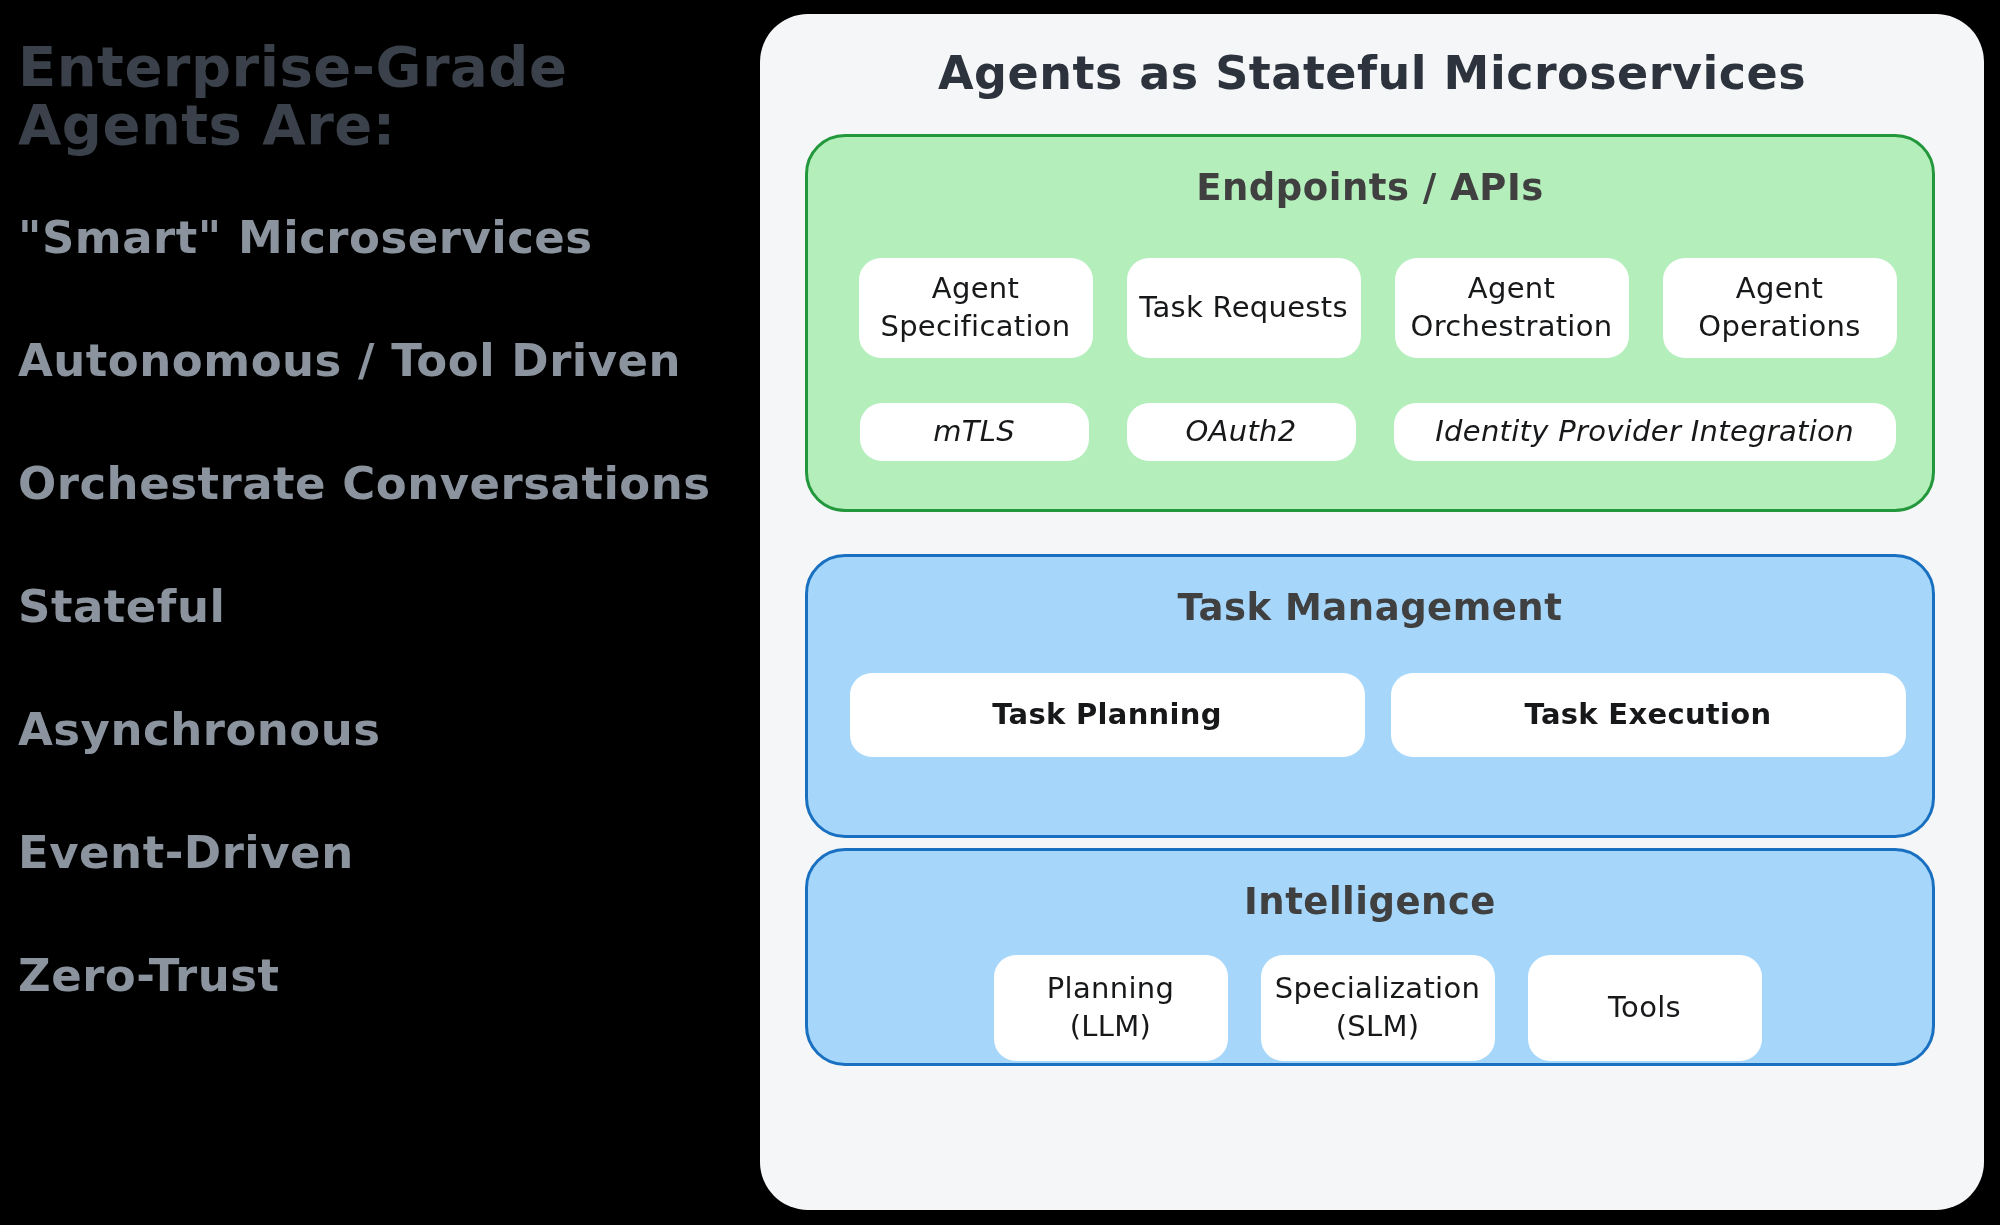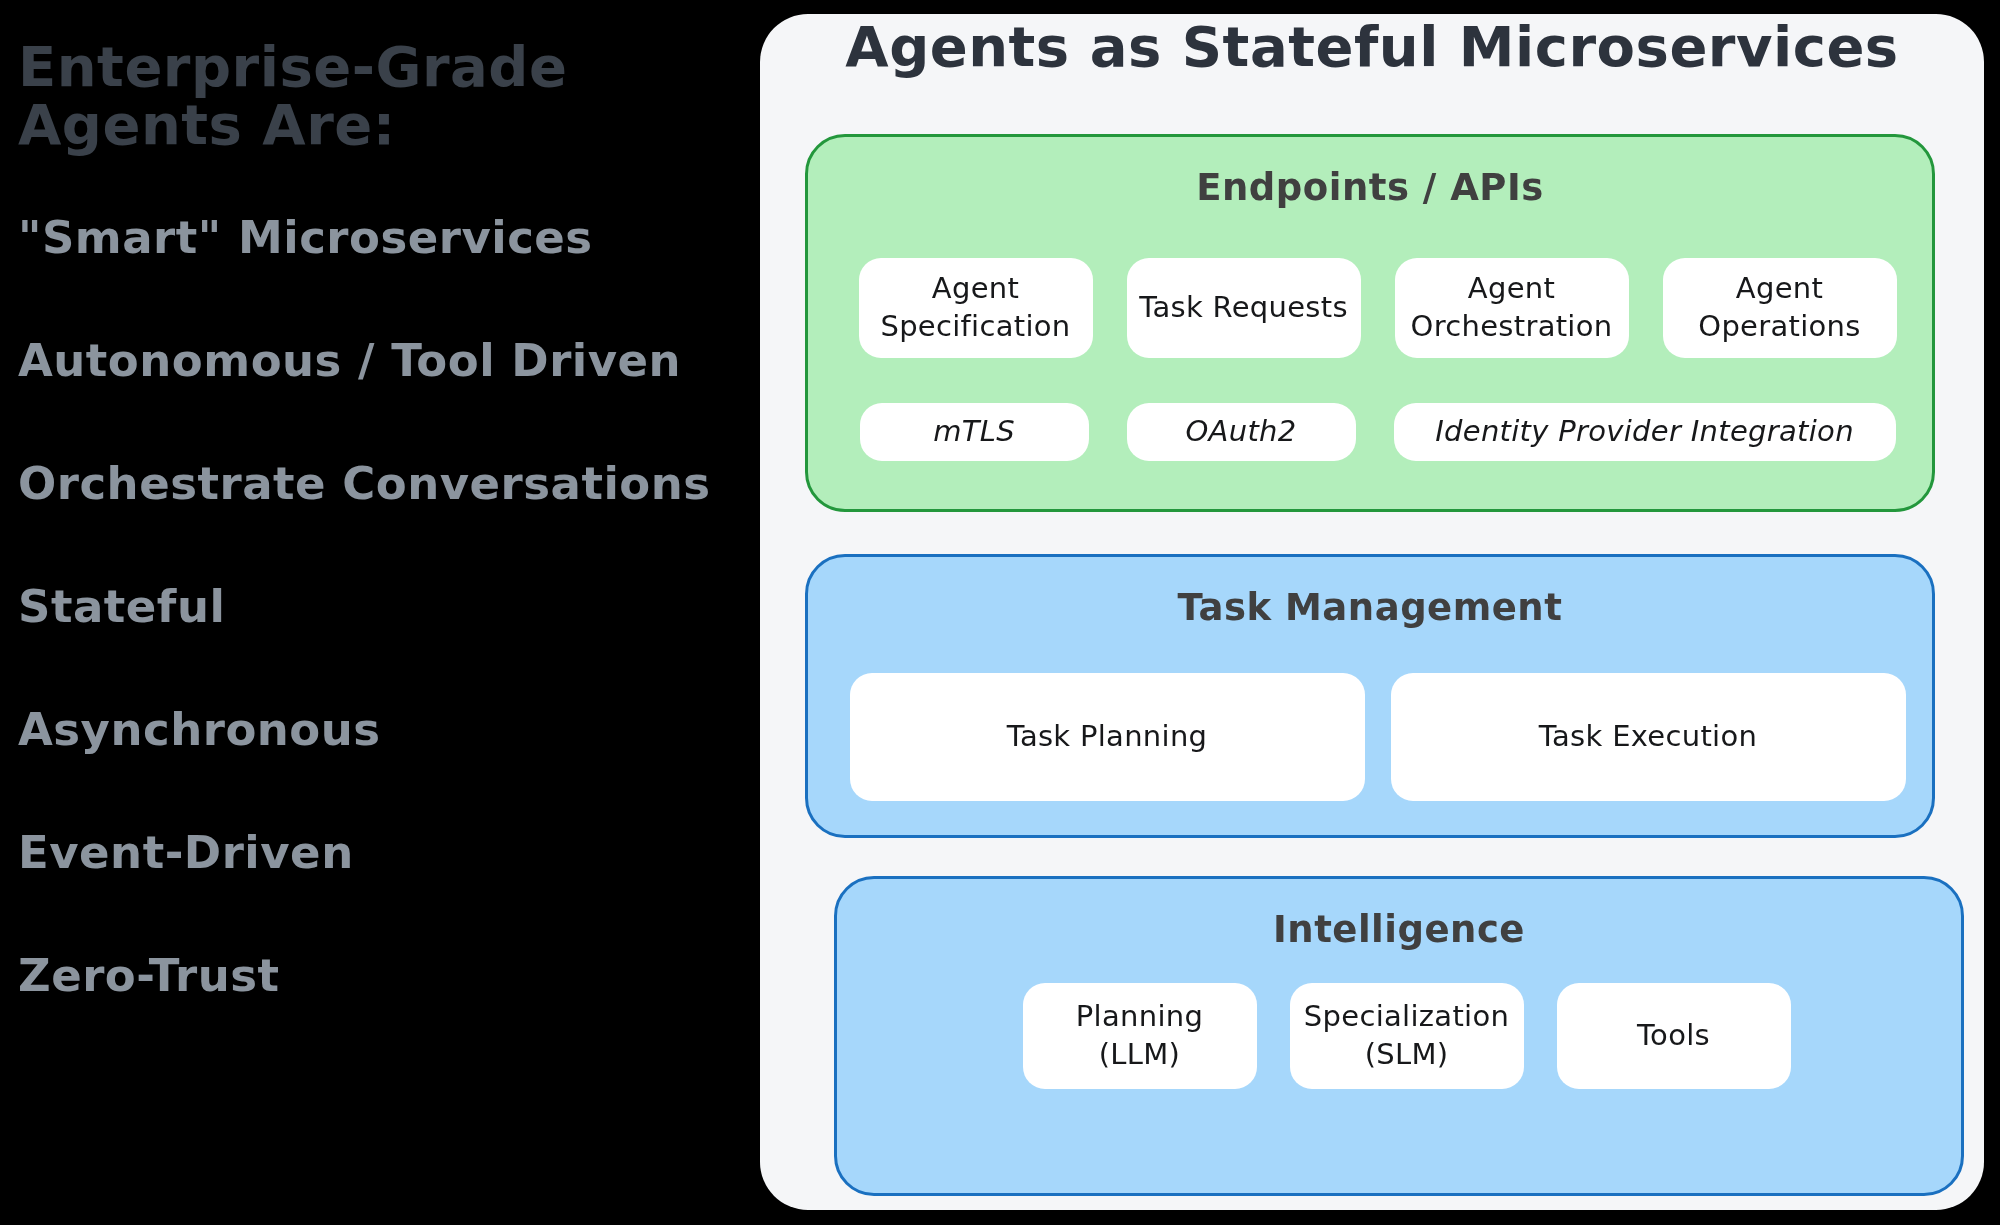--- a/index.html
+++ b/index.html
@@ -41,37 +41,38 @@
   
   .panel {
     position: absolute;
     left: 760px; top: 14px;
     width: 1224px; height: 1196px;
     background: #f5f6f8;
     border-radius: 48px;
   }
   .panel-title {
     text-align: center;
-    font-size: 56px;
+    padding-top: 32px;
+    font-size: 46px;
     font-weight: 700;
     color: #2d333d;
     letter-spacing: 0.5px;
   }
 
   .section {
     position: absolute;
     left: 45px;
     width: 1130px;
     border-radius: 40px;
     border: 3px solid;
     box-sizing: border-box;
   }
   .section-green { top: 120px; height: 378px; }
   .section-blue-1 { top: 540px; height: 284px; }
-  .section-blue-2 { top: 862px; height: 320px; margin-left: 29px; }
+  .section-blue-2 { top: 834px; height: 218px; }
 
   .section-title {
     text-align: center;
     margin-top: 28px;
     font-size: 37px;
     font-weight: 700;
     color: #404040;
     letter-spacing: 0.5px;
     line-height: 46px;
   }
@@ -97,21 +98,21 @@
     font-size: 29px;
     font-weight: 500;
     color: #17181a;
     line-height: 1.3;
     white-space: pre-line;
     letter-spacing: 0.3px;
   }
   .node-sm   { width: 234px; height: 100px; }
   .node-pill { width: 229px; height: 58px; }
   .node-wide-pill { width: 502px; height: 58px; text-align: center; }
-  .node-tm   { width: 515px; height: 128px; }
+  .node-tm   { width: 515px; height: 84px; font-weight: bold; }
   .node-int  { width: 234px; height: 106px; }
 </style>
 </head>
 <body>
 
 <div class="left-panel">
   <div class="left-heading">Enterprise-Grade Agents Are:</div>
   <div class="left-items">
     <div class="left-item">"Smart" Microservices</div>
     <div class="left-item">Autonomous / Tool Driven</div>

